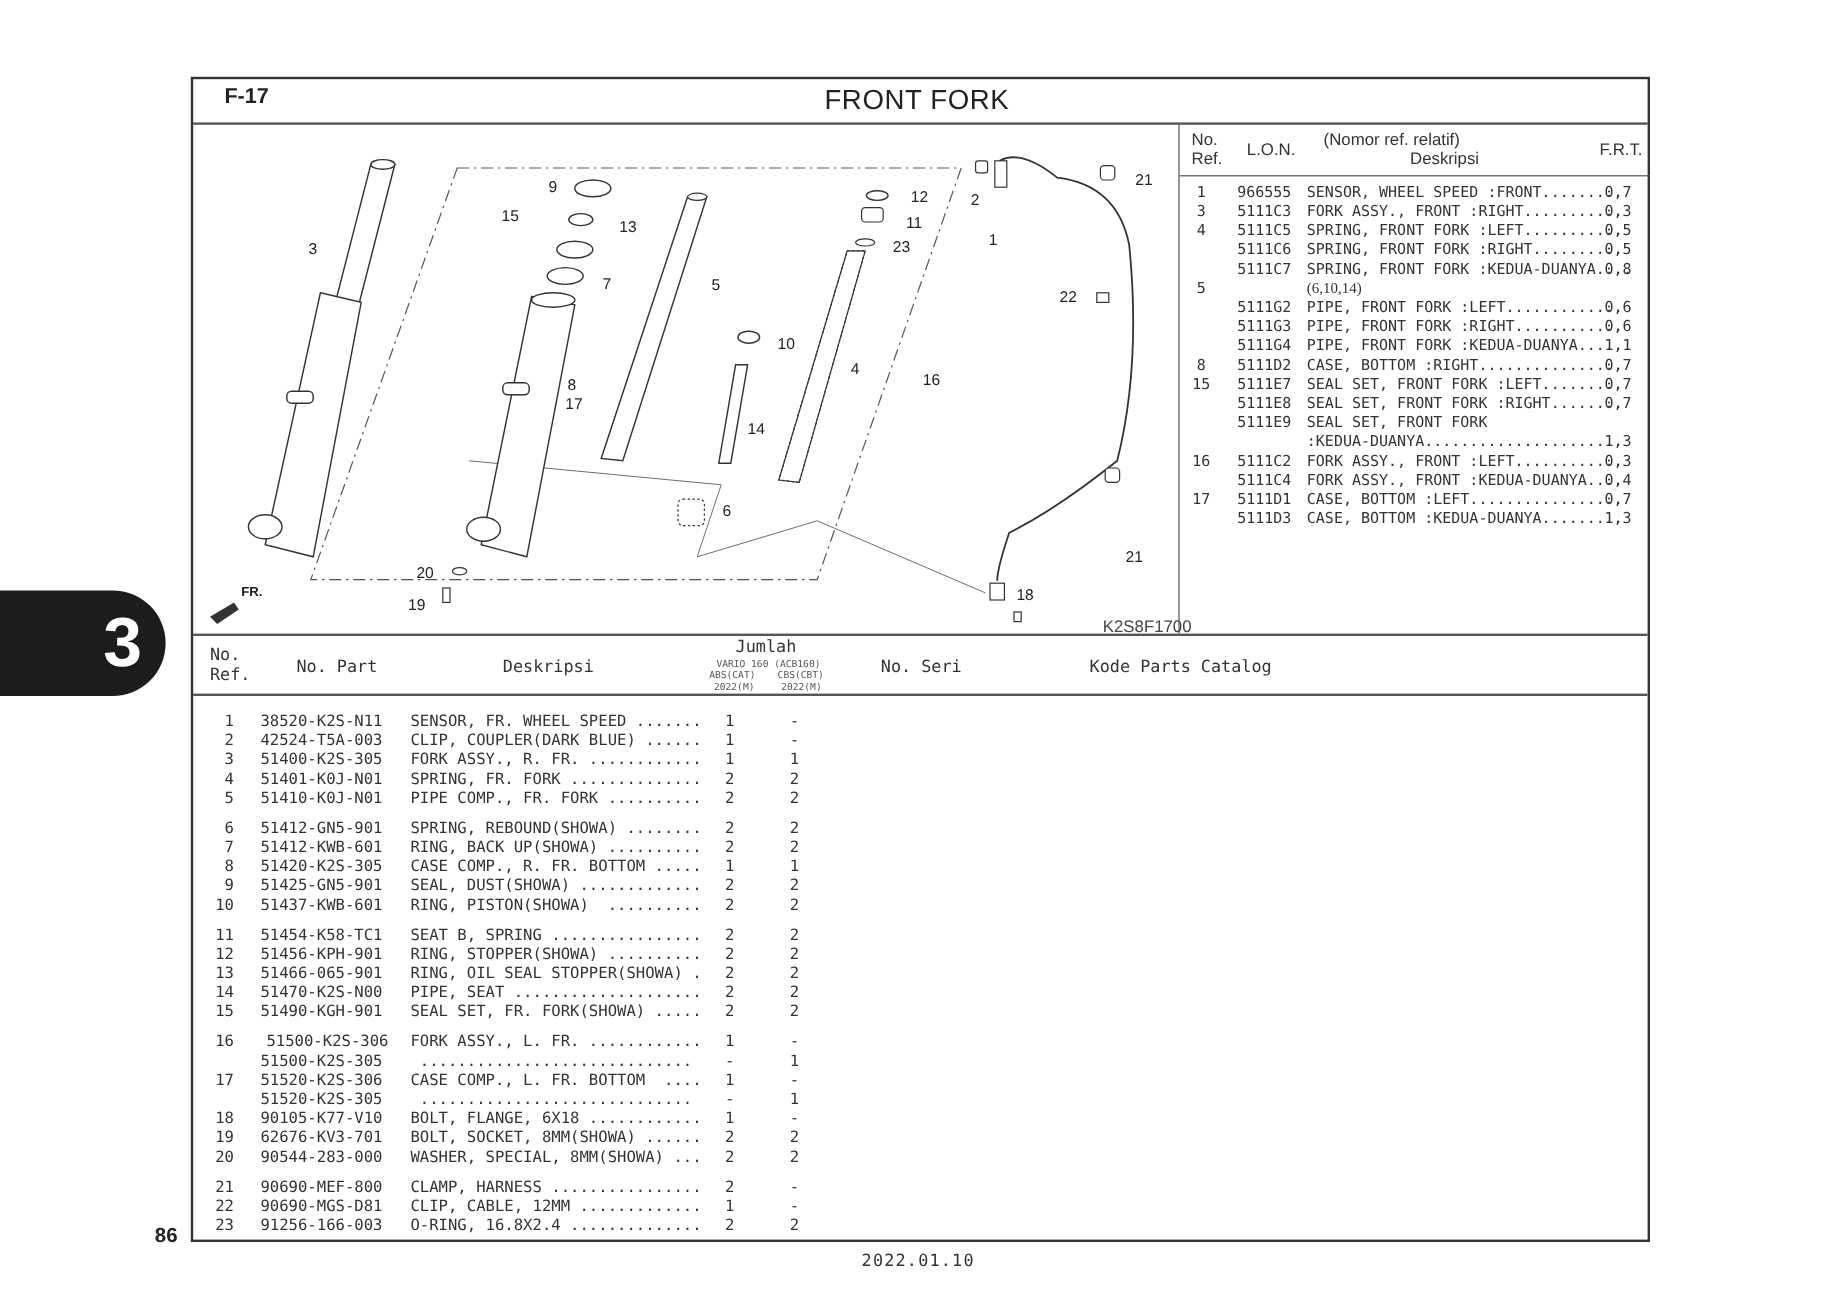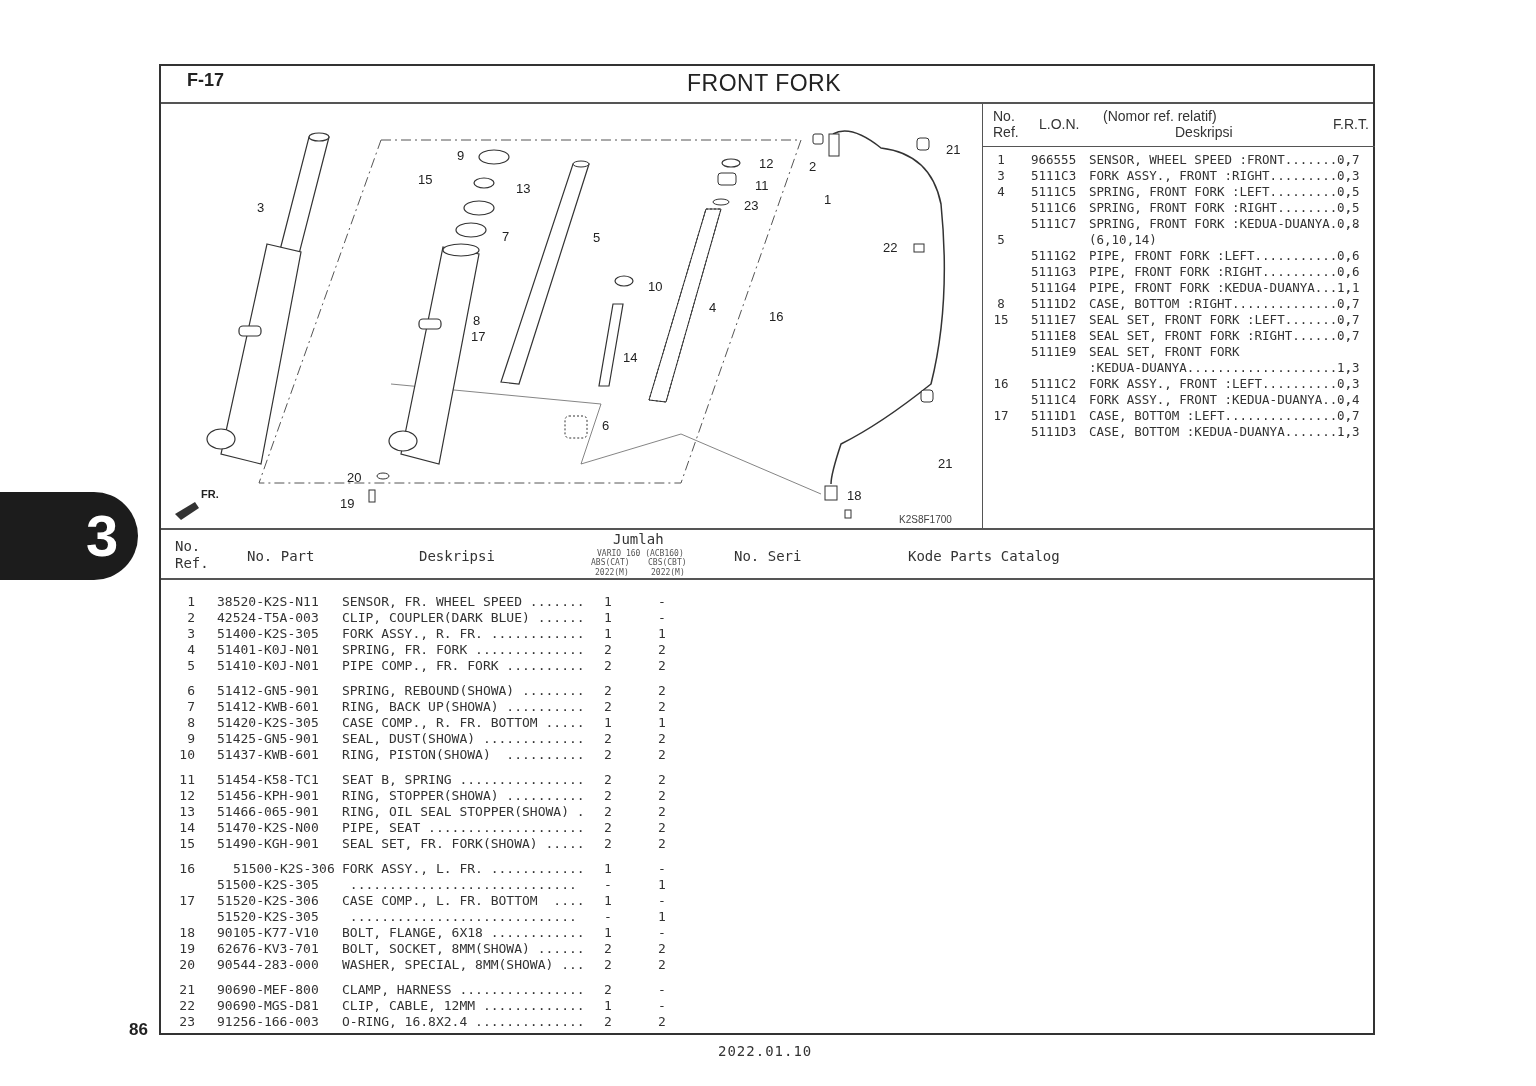--- a/index.html
+++ b/index.html
@@ -20,21 +20,21 @@
   .jml-sub { font-size:8px; color:#555; line-height:10px; text-align:center; }
   .rows { position:absolute; left:0; top:528px; width:100%; font-size:13px; line-height:16px; color:#333; }
   .row { position:relative; height:16px; white-space:pre; }
   .row.gap { margin-top:9px; }
   .row span { position:absolute; top:0; }
   .tab { position:absolute; left:0; top:492px; width:138px; height:88px; background:#1c1c1c; border-radius:0 44px 44px 0; }
   .tab span { position:absolute; left:86px; top:10px; font-family:"Liberation Sans",sans-serif; font-weight:bold; font-size:58px; color:#fff; }
   .pgnum { position:absolute; left:129px; top:1020px; font-family:"Liberation Sans",sans-serif; font-weight:bold; font-size:17px; color:#222; }
   .date { position:absolute; left:718px; top:1043px; font-size:14px; color:#333; letter-spacing:1px; }
   .callout { position:absolute; font-family:"Liberation Sans",sans-serif; font-size:13px; color:#222; }
-  .illus-code { position:absolute; font-family:"Liberation Sans",sans-serif; font-size:10px; color:#444; }
+  .illus-code { position:absolute; font-family:"Liberation Sans",sans-serif; font-size:14px; color:#444;margin-left:20px; }
 </style>
 </head>
 <body>
 
 <div class="tab">
   <span>3</span>
 </div>
 <div class="pgnum">86</div>
 <div class="date">2022.01.10</div>
 
@@ -141,21 +141,21 @@
       <span style="left:120px;top:4px;">(Nomor ref. relatif)</span>
       <span style="left:192px;top:20px;">Deskripsi</span>
       <span style="left:350px;top:12px;">F.R.T.</span>
     </div>
     <div class="frt-rows" id="frt-rows">
         <div class="frt-row"><span style="left: 8px; width: 20px; text-align: center;">1</span><span style="left: 48px;">966555</span><span style="left: 106px;">SENSOR, WHEEL SPEED :FRONT.........</span><span style="left: 354px;">0,7</span></div>
         <div class="frt-row"><span style="left: 8px; width: 20px; text-align: center;">3</span><span style="left: 48px;">5111C3</span><span style="left: 106px;">FORK ASSY., FRONT :RIGHT...........</span><span style="left: 354px;">0,3</span></div>
         <div class="frt-row"><span style="left: 8px; width: 20px; text-align: center;">4</span><span style="left: 48px;">5111C5</span><span style="left: 106px;">SPRING, FRONT FORK :LEFT...........</span><span style="left: 354px;">0,5</span></div>
         <div class="frt-row"><span style="left: 8px; width: 20px; text-align: center;"></span><span style="left: 48px;">5111C6</span><span style="left: 106px;">SPRING, FRONT FORK :RIGHT..........</span><span style="left: 354px;">0,5</span></div>
         <div class="frt-row"><span style="left: 8px; width: 20px; text-align: center;"></span><span style="left: 48px;">5111C7</span><span style="left: 106px;">SPRING, FRONT FORK :KEDUA-DUANYA....</span><span style="left: 354px;">0,8</span></div>
-        <div class="frt-row"><span style="left: 8px; width: 20px; text-align: center;">5</span><span style="left: 48px;"></span><span style="left: 106px;">(6,10,14)</span><span style="left: 354px;"></span></div>
+        <div class="frt-row"><span style="left: 8px; width: 20px; text-align: center;">5</span><span style="left: 48px;"></span><span style="left: 106px; font-family: Liberation Serif, serif;">(6,10,14)</span><span style="left: 354px;"></span></div>
         <div class="frt-row"><span style="left: 8px; width: 20px; text-align: center;"></span><span style="left: 48px;">5111G2</span><span style="left: 106px;">PIPE, FRONT FORK :LEFT.............</span><span style="left: 354px;">0,6</span></div>
         <div class="frt-row"><span style="left: 8px; width: 20px; text-align: center;"></span><span style="left: 48px;">5111G3</span><span style="left: 106px;">PIPE, FRONT FORK :RIGHT............</span><span style="left: 354px;">0,6</span></div>
         <div class="frt-row"><span style="left: 8px; width: 20px; text-align: center;"></span><span style="left: 48px;">5111G4</span><span style="left: 106px;">PIPE, FRONT FORK :KEDUA-DUANYA.....</span><span style="left: 354px;">1,1</span></div>
         <div class="frt-row"><span style="left: 8px; width: 20px; text-align: center;">8</span><span style="left: 48px;">5111D2</span><span style="left: 106px;">CASE, BOTTOM :RIGHT................</span><span style="left: 354px;">0,7</span></div>
         <div class="frt-row"><span style="left: 8px; width: 20px; text-align: center;">15</span><span style="left: 48px;">5111E7</span><span style="left: 106px;">SEAL SET, FRONT FORK :LEFT.........</span><span style="left: 354px;">0,7</span></div>
         <div class="frt-row"><span style="left: 8px; width: 20px; text-align: center;"></span><span style="left: 48px;">5111E8</span><span style="left: 106px;">SEAL SET, FRONT FORK :RIGHT........</span><span style="left: 354px;">0,7</span></div>
         <div class="frt-row"><span style="left: 8px; width: 20px; text-align: center;"></span><span style="left: 48px;">5111E9</span><span style="left: 106px;">SEAL SET, FRONT FORK</span><span style="left: 354px;"></span></div>
         <div class="frt-row"><span style="left: 8px; width: 20px; text-align: center;"></span><span style="left: 48px;"></span><span style="left: 106px;">:KEDUA-DUANYA......................</span><span style="left: 354px;">1,3</span></div>
         <div class="frt-row"><span style="left: 8px; width: 20px; text-align: center;">16</span><span style="left: 48px;">5111C2</span><span style="left: 106px;">FORK ASSY., FRONT :LEFT............</span><span style="left: 354px;">0,3</span></div>
         <div class="frt-row"><span style="left: 8px; width: 20px; text-align: center;"></span><span style="left: 48px;">5111C4</span><span style="left: 106px;">FORK ASSY., FRONT :KEDUA-DUANYA....</span><span style="left: 354px;">0,4</span></div>
@@ -188,21 +188,21 @@
       <div class="row gap"><span style="left: 10px; width: 24px; text-align: right;">6</span><span style="left: 56px;">51412-GN5-901</span><span style="left: 181px;">SPRING, REBOUND(SHOWA) ........</span><span style="left: 440px; width: 14px; text-align: center;">2</span><span style="left: 494px; width: 14px; text-align: center;">2</span></div>
       <div class="row"><span style="left: 10px; width: 24px; text-align: right;">7</span><span style="left: 56px;">51412-KWB-601</span><span style="left: 181px;">RING, BACK UP(SHOWA) ..........</span><span style="left: 440px; width: 14px; text-align: center;">2</span><span style="left: 494px; width: 14px; text-align: center;">2</span></div>
       <div class="row"><span style="left: 10px; width: 24px; text-align: right;">8</span><span style="left: 56px;">51420-K2S-305</span><span style="left: 181px;">CASE COMP., R. FR. BOTTOM .....</span><span style="left: 440px; width: 14px; text-align: center;">1</span><span style="left: 494px; width: 14px; text-align: center;">1</span></div>
       <div class="row"><span style="left: 10px; width: 24px; text-align: right;">9</span><span style="left: 56px;">51425-GN5-901</span><span style="left: 181px;">SEAL, DUST(SHOWA) .............</span><span style="left: 440px; width: 14px; text-align: center;">2</span><span style="left: 494px; width: 14px; text-align: center;">2</span></div>
       <div class="row"><span style="left: 10px; width: 24px; text-align: right;">10</span><span style="left: 56px;">51437-KWB-601</span><span style="left: 181px;">RING, PISTON(SHOWA)  ..........</span><span style="left: 440px; width: 14px; text-align: center;">2</span><span style="left: 494px; width: 14px; text-align: center;">2</span></div>
       <div class="row gap"><span style="left: 10px; width: 24px; text-align: right;">11</span><span style="left: 56px;">51454-K58-TC1</span><span style="left: 181px;">SEAT B, SPRING ................</span><span style="left: 440px; width: 14px; text-align: center;">2</span><span style="left: 494px; width: 14px; text-align: center;">2</span></div>
       <div class="row"><span style="left: 10px; width: 24px; text-align: right;">12</span><span style="left: 56px;">51456-KPH-901</span><span style="left: 181px;">RING, STOPPER(SHOWA) ..........</span><span style="left: 440px; width: 14px; text-align: center;">2</span><span style="left: 494px; width: 14px; text-align: center;">2</span></div>
       <div class="row"><span style="left: 10px; width: 24px; text-align: right;">13</span><span style="left: 56px;">51466-065-901</span><span style="left: 181px;">RING, OIL SEAL STOPPER(SHOWA) .</span><span style="left: 440px; width: 14px; text-align: center;">2</span><span style="left: 494px; width: 14px; text-align: center;">2</span></div>
       <div class="row"><span style="left: 10px; width: 24px; text-align: right;">14</span><span style="left: 56px;">51470-K2S-N00</span><span style="left: 181px;">PIPE, SEAT ....................</span><span style="left: 440px; width: 14px; text-align: center;">2</span><span style="left: 494px; width: 14px; text-align: center;">2</span></div>
       <div class="row"><span style="left: 10px; width: 24px; text-align: right;">15</span><span style="left: 56px;">51490-KGH-901</span><span style="left: 181px;">SEAL SET, FR. FORK(SHOWA) .....</span><span style="left: 440px; width: 14px; text-align: center;">2</span><span style="left: 494px; width: 14px; text-align: center;">2</span></div>
-      <div class="row gap"><span style="left: 10px; width: 24px; text-align: right;">16</span><span style="left: 72px;">51500-K2S-306</span><span style="left: 181px;">FORK ASSY., L. FR. ............</span><span style="left: 440px; width: 14px; text-align: center;">1</span><span style="left: 494px; width: 14px; text-align: center;">-</span></div>
+      <div class="row gap"><span style="left: 10px; width: 24px; text-align: right;">16</span><span style="left: 61px;">51500-K2S-306</span><span style="left: 181px;">FORK ASSY., L. FR. ............</span><span style="left: 440px; width: 14px; text-align: center;">1</span><span style="left: 494px; width: 14px; text-align: center;">-</span></div>
       <div class="row"><span style="left: 10px; width: 24px; text-align: right;"></span><span style="left: 56px;">51500-K2S-305</span><span style="left: 181px;"> .............................</span><span style="left: 440px; width: 14px; text-align: center;">-</span><span style="left: 494px; width: 14px; text-align: center;">1</span></div>
       <div class="row"><span style="left: 10px; width: 24px; text-align: right;">17</span><span style="left: 56px;">51520-K2S-306</span><span style="left: 181px;">CASE COMP., L. FR. BOTTOM  ....</span><span style="left: 440px; width: 14px; text-align: center;">1</span><span style="left: 494px; width: 14px; text-align: center;">-</span></div>
       <div class="row"><span style="left: 10px; width: 24px; text-align: right;"></span><span style="left: 56px;">51520-K2S-305</span><span style="left: 181px;"> .............................</span><span style="left: 440px; width: 14px; text-align: center;">-</span><span style="left: 494px; width: 14px; text-align: center;">1</span></div>
       <div class="row"><span style="left: 10px; width: 24px; text-align: right;">18</span><span style="left: 56px;">90105-K77-V10</span><span style="left: 181px;">BOLT, FLANGE, 6X18 ............</span><span style="left: 440px; width: 14px; text-align: center;">1</span><span style="left: 494px; width: 14px; text-align: center;">-</span></div>
       <div class="row"><span style="left: 10px; width: 24px; text-align: right;">19</span><span style="left: 56px;">62676-KV3-701</span><span style="left: 181px;">BOLT, SOCKET, 8MM(SHOWA) ......</span><span style="left: 440px; width: 14px; text-align: center;">2</span><span style="left: 494px; width: 14px; text-align: center;">2</span></div>
       <div class="row"><span style="left: 10px; width: 24px; text-align: right;">20</span><span style="left: 56px;">90544-283-000</span><span style="left: 181px;">WASHER, SPECIAL, 8MM(SHOWA) ...</span><span style="left: 440px; width: 14px; text-align: center;">2</span><span style="left: 494px; width: 14px; text-align: center;">2</span></div>
       <div class="row gap"><span style="left: 10px; width: 24px; text-align: right;">21</span><span style="left: 56px;">90690-MEF-800</span><span style="left: 181px;">CLAMP, HARNESS ................</span><span style="left: 440px; width: 14px; text-align: center;">2</span><span style="left: 494px; width: 14px; text-align: center;">-</span></div>
       <div class="row"><span style="left: 10px; width: 24px; text-align: right;">22</span><span style="left: 56px;">90690-MGS-D81</span><span style="left: 181px;">CLIP, CABLE, 12MM .............</span><span style="left: 440px; width: 14px; text-align: center;">1</span><span style="left: 494px; width: 14px; text-align: center;">-</span></div>
       <div class="row"><span style="left: 10px; width: 24px; text-align: right;">23</span><span style="left: 56px;">91256-166-003</span><span style="left: 181px;">O-RING, 16.8X2.4 ..............</span><span style="left: 440px; width: 14px; text-align: center;">2</span><span style="left: 494px; width: 14px; text-align: center;">2</span></div>
     </div>

